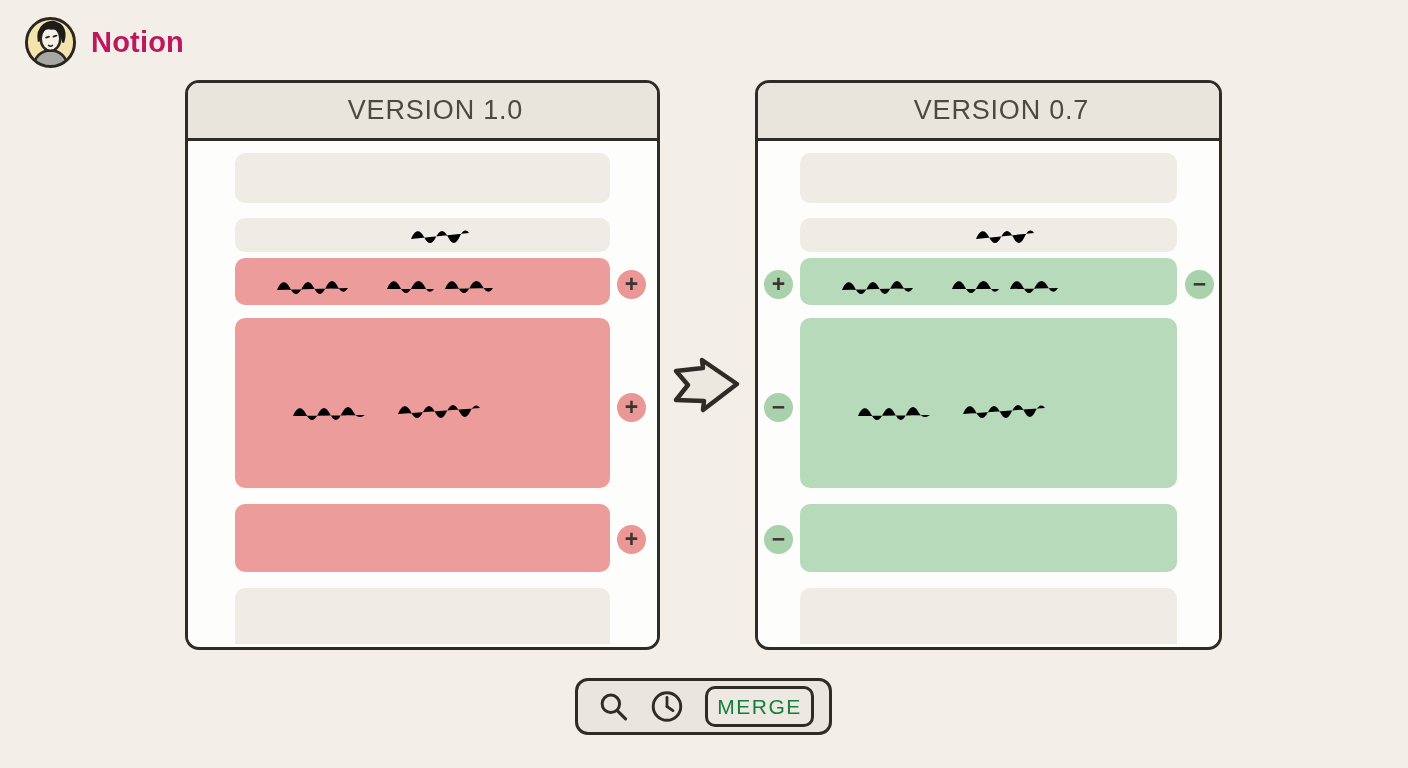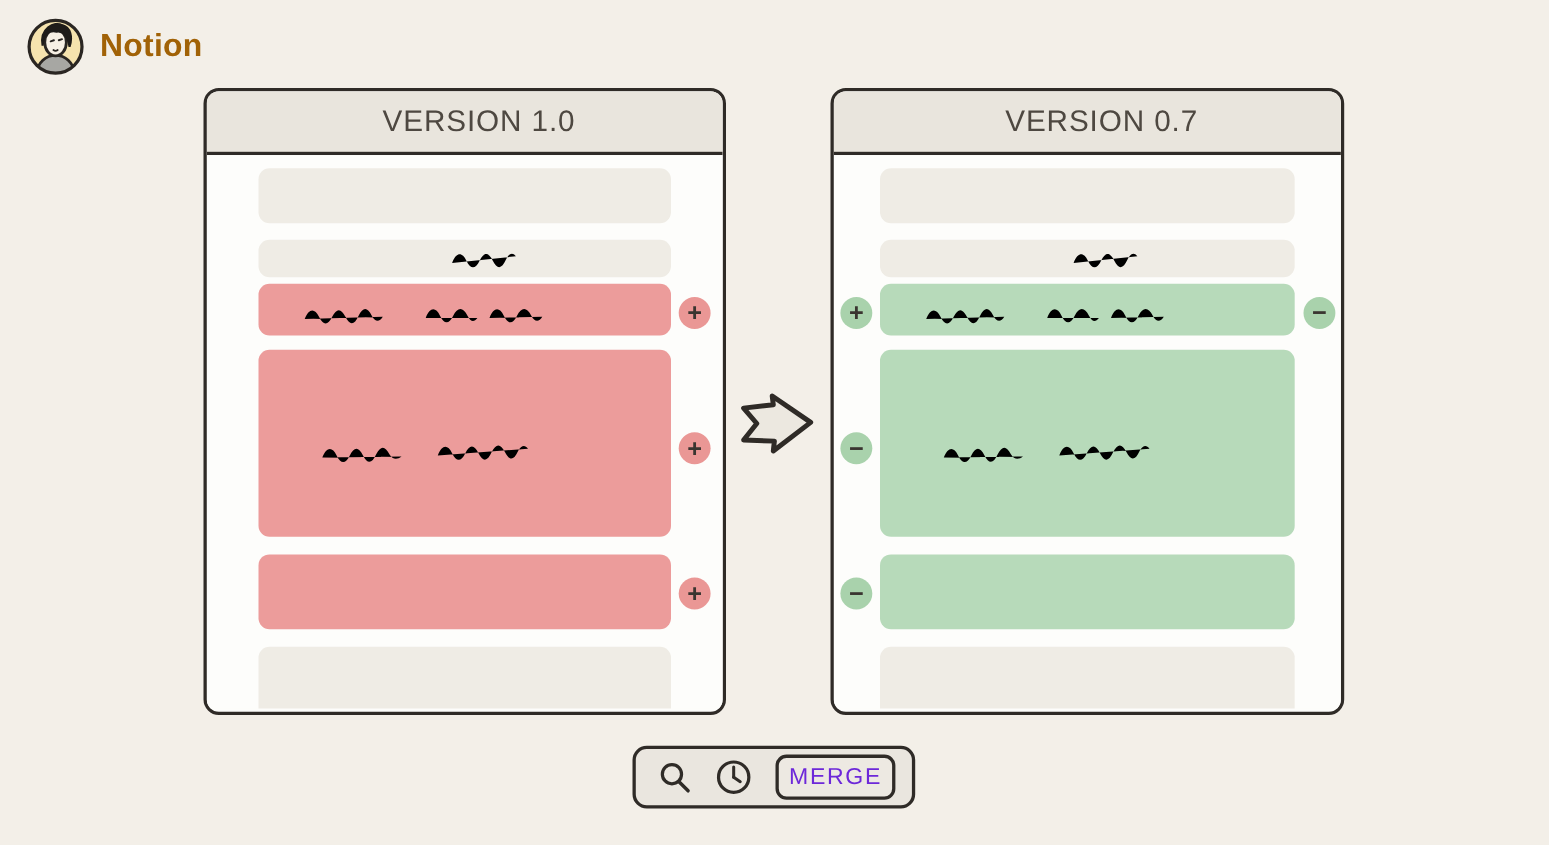--- a/index.html
+++ b/index.html
@@ -2,21 +2,21 @@
 <html><head>
 <meta charset="utf-8">
 <style>
   * { margin:0; padding:0; box-sizing:border-box; }
   html,body { width:1408px; height:768px; overflow:hidden; }
   body { background:#F3EFE8; font-family:"Liberation Sans", sans-serif; }
   .canvas { position:relative; width:1408px; height:768px; background:#F3EFE8; }
 
   
   .brand { position:absolute; left:24px; top:16px; display:flex; align-items:center; gap:14px; }
-  .brand-name { font-size:29px; font-weight:700; color:#a16207; letter-spacing:0.2px; }
+  .brand-name { font-size:29px; font-weight:700; color:#be185d; letter-spacing:0.2px; }
 
   
   .panel { position:absolute; top:80px; height:570px; background:#FDFDFB;
            border:3px solid #2F2B27; border-radius:14px; overflow:hidden; }
   .panel-left  { left:185px; width:475px; }
   .panel-right { left:755px; width:467px; }
   .panel-header { height:58px; background:#E9E5DD; border-bottom:3px solid #2F2B27;
                   display:flex; align-items:center; justify-content:center;padding-left:26px; }
   .panel-title { font-size:27px; font-weight:500; color:#4E4841; letter-spacing:0.8px; }
   .panel-body { position:relative; width:100%; height:503px; background:#FDFDFB; overflow:hidden; }
@@ -39,21 +39,21 @@
   .merge-arrow { position:absolute; left:668px; top:356px; }
 
   
   .toolbar { position:absolute; left:575px; top:678px; width:257px; height:57px;
              background:#EAE6DF; border:3px solid #2F2B27; border-radius:13px;
              display:flex; align-items:center; padding:0 15px 0 20px; gap:21px; }
   .tool-icon { display:block; cursor:pointer; }
   .merge-btn { margin-left:auto; width:118px; height:41px; background:#EDE9E2;
                border:3px solid #2F2B27; border-radius:10px;
                display:flex; align-items:center; justify-content:center; cursor:pointer; }
-  .merge-label { font-size:21px; font-weight:500; color:#6d28d9; letter-spacing:1.5px; }
+  .merge-label { font-size:21px; font-weight:500; color:#15803d; letter-spacing:1.5px; }
 </style>
 </head>
 <body>
 
 <svg width="0" height="0" style="position:absolute" aria-hidden="true">
   <defs>
     <symbol id="sym-a" viewBox="0 0 375 50">
       <path d="M17,20 H130"></path>
         <path d="M17,36 H102"></path>
         <path d="M114,36 H176"></path>

